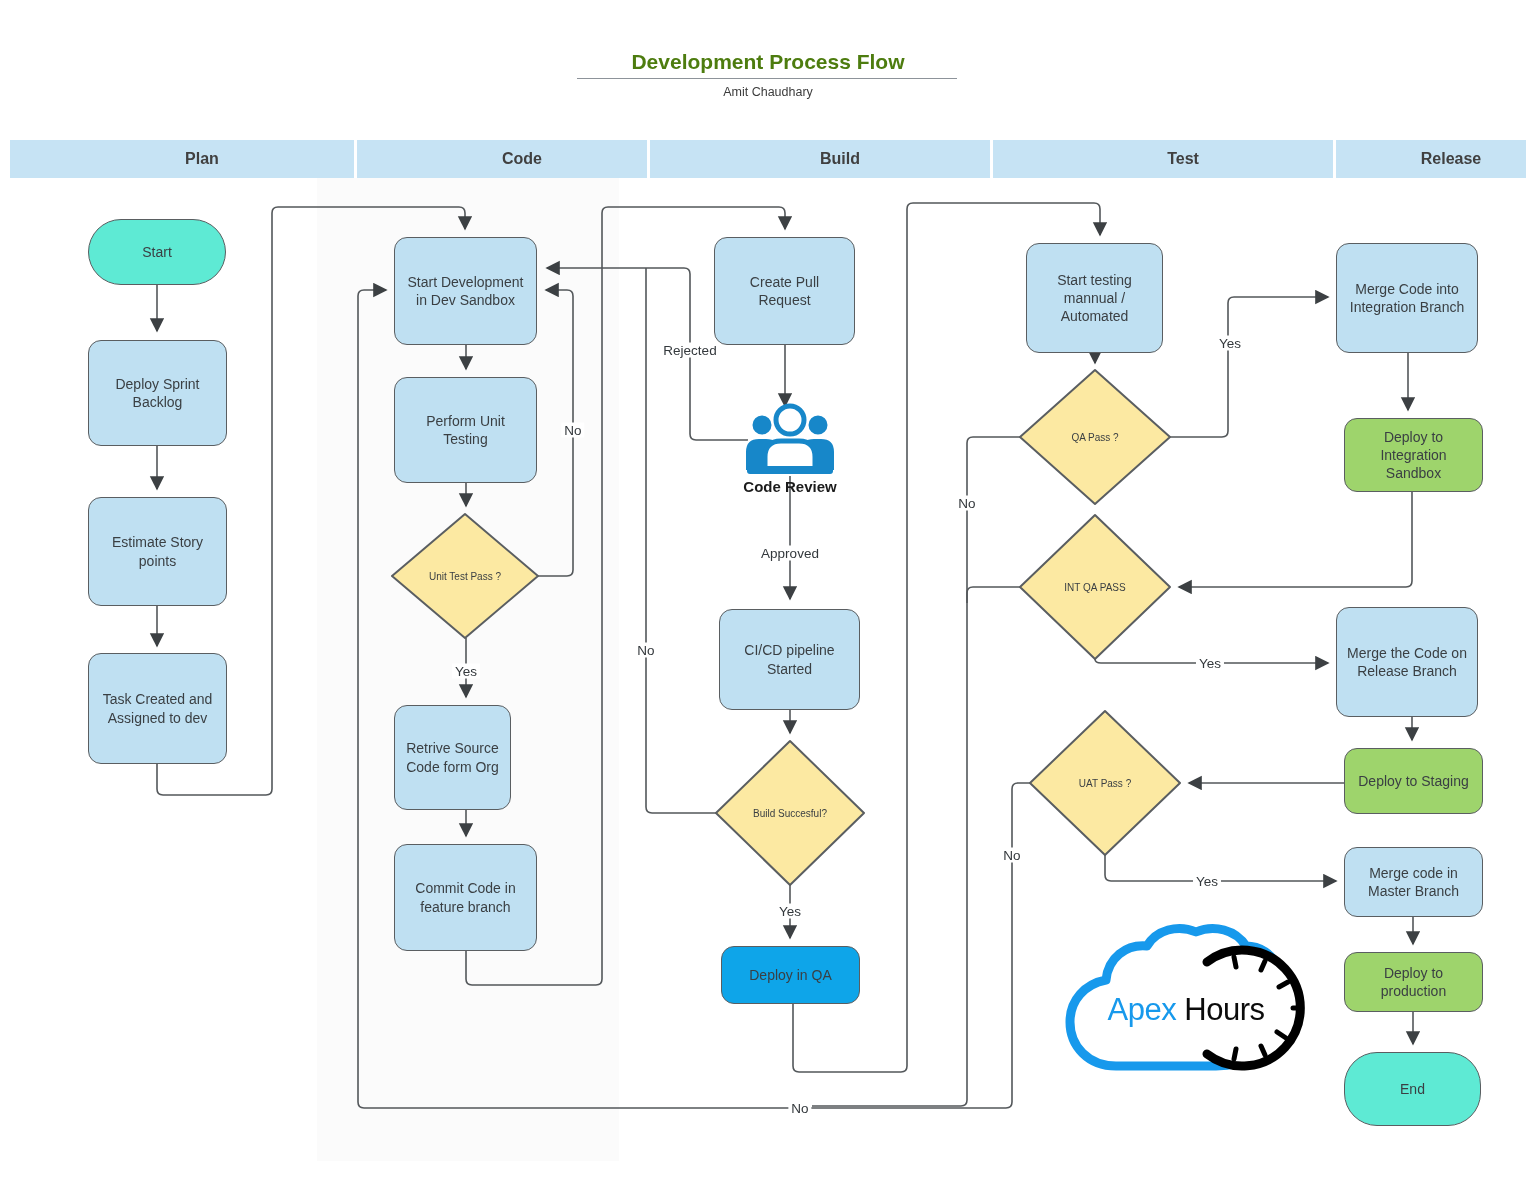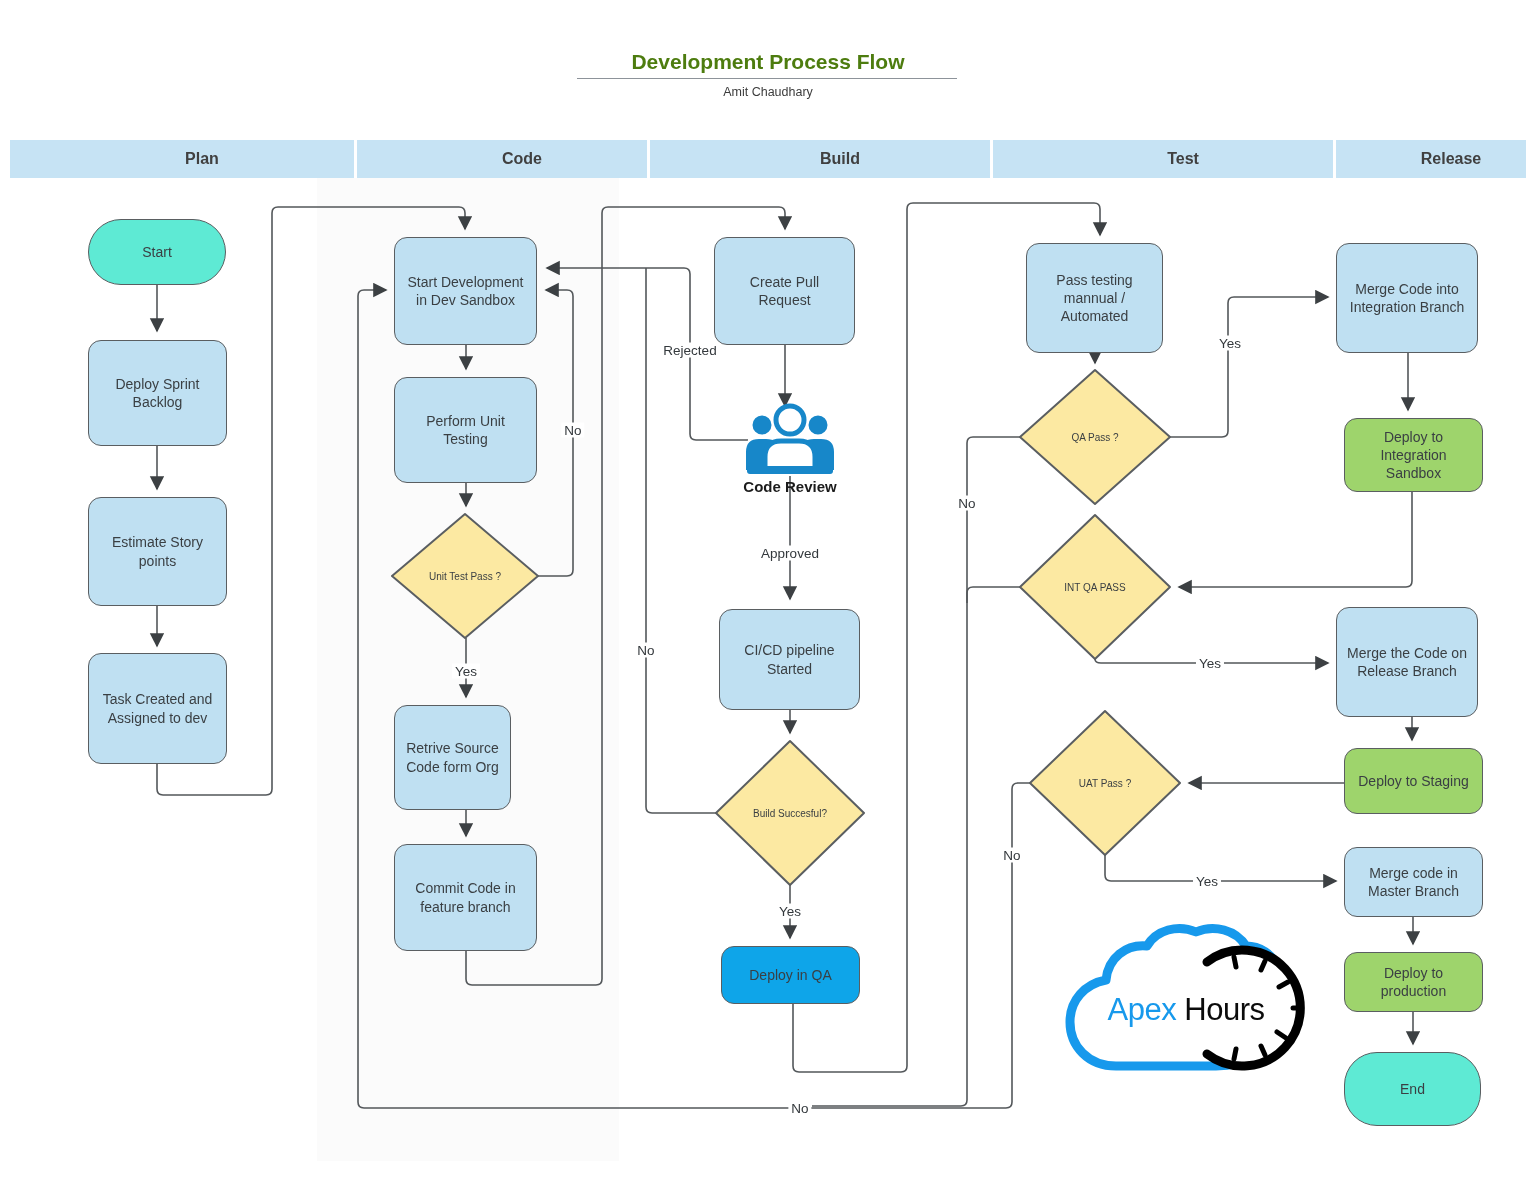--- a/index.html
+++ b/index.html
@@ -135,21 +135,21 @@
 
   <div class="n blue" style="left:394px;top:237px;width:143px;height:108px">Start Development in Dev Sandbox</div>
   <div class="n blue" style="left:394px;top:377px;width:143px;height:106px">Perform Unit Testing</div>
   <div class="n blue" style="left:394px;top:705px;width:117px;height:105px">Retrive Source Code form Org</div>
   <div class="n blue" style="left:394px;top:844px;width:143px;height:107px">Commit Code in feature branch</div>
 
   <div class="n blue" style="left:714px;top:237px;width:141px;height:108px">Create Pull Request</div>
   <div class="n blue" style="left:719px;top:609px;width:141px;height:101px">CI/CD pipeline Started</div>
   <div class="n lime" style="left:721px;top:946px;width:139px;height:58px">Deploy in QA</div>
 
-  <div class="n blue" style="left:1026px;top:243px;width:137px;height:110px">Pass testing mannual / Automated</div>
+  <div class="n blue" style="left:1026px;top:243px;width:137px;height:110px">Start testing mannual / Automated</div>
 
   <div class="n blue" style="left:1336px;top:243px;width:142px;height:110px">Merge Code into Integration Branch</div>
   <div class="n green" style="left:1344px;top:418px;width:139px;height:74px">Deploy to Integration Sandbox</div>
   <div class="n blue" style="left:1336px;top:607px;width:142px;height:110px">Merge the Code on Release Branch</div>
   <div class="n green" style="left:1344px;top:748px;width:139px;height:66px">Deploy to Staging</div>
   <div class="n blue" style="left:1344px;top:847px;width:139px;height:70px">Merge code in Master Branch</div>
   <div class="n green" style="left:1344px;top:952px;width:139px;height:60px">Deploy to production</div>
   <div class="n purple" style="left:1344px;top:1052px;width:137px;height:74px">End</div>
 
   <div class="dlabel" style="left:395px;top:546px;width:140px;height:60px">Unit Test Pass ?</div>

